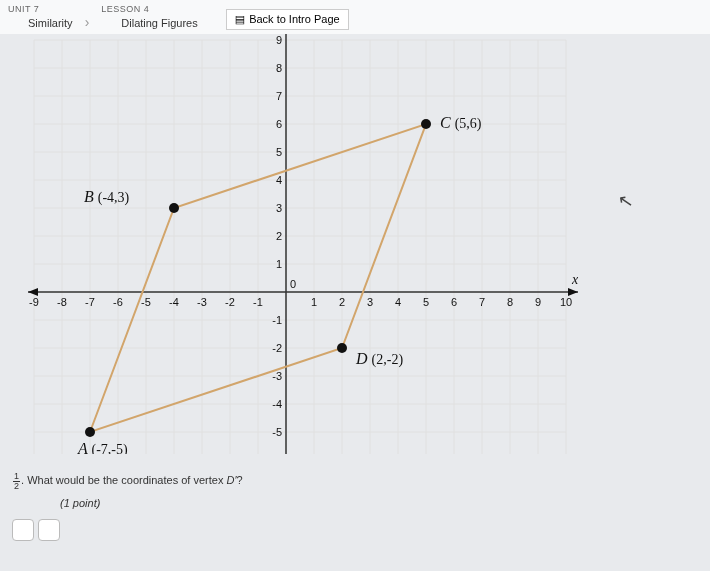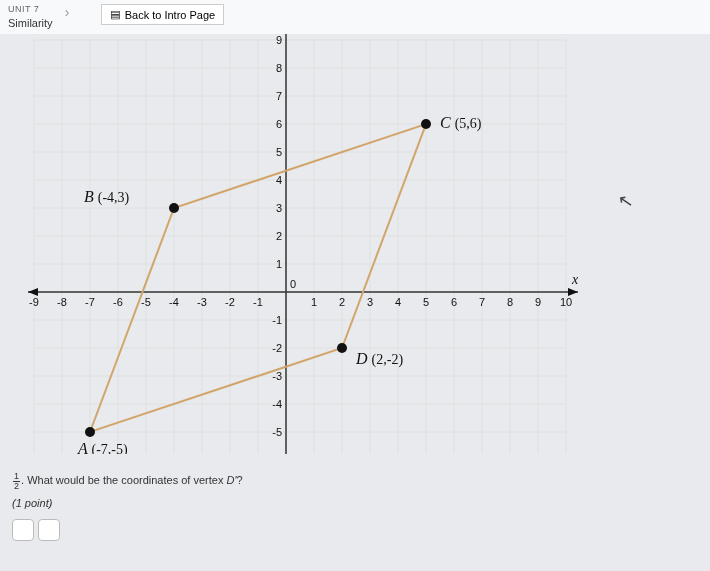--- a/index.html
+++ b/index.html
@@ -7,29 +7,29 @@
   font-family: Arial, sans-serif;
   background: #e8eaed;
   width: 710px;
   height: 571px;
   overflow: hidden;
   font-size: 12px;
   color: #333;
 }
 .header {
   display: flex;
-  align-items: flex-start;
+  align-items: flex-end;
   padding: 4px 8px;
   background: #f8f9fa;
   gap: 8px;
   font-size: 11px;
 }
 .nav-block { display: flex; flex-direction: column; line-height: 1.3; }
 .nav-label { font-size: 9px; color: #666; text-transform: uppercase; letter-spacing: 0.5px;}
-.nav-title { font-size: 11px; color: #333; }
+.nav-title { font-size: 11px; color: #333; margin-left: 20px; }
 .chev { color: #999; font-size: 14px; padding: 0 4px;}
 .back-btn {
   border: 1px solid #ccc;
   background: #fff;
   padding: 3px 8px;
   font-size: 11px;
   display: flex; align-items: center; gap:4px;
   margin-left: 20px;
   cursor: pointer;
 }
@@ -47,39 +47,43 @@
 .arrow { fill:#111; }
 .question {
   padding: 8px 12px 4px 12px;
   font-size: 11px;
   color: #333;
   line-height: 1.4;
 }
 .frac { display:inline-block; vertical-align: middle; text-align:center; font-size:9px; line-height:1; margin:0 1px;}
 .frac .n { border-bottom:1px solid #333; display:block; padding:0 1px;}
 .frac .d { display:block; padding:0 1px;}
-.points { font-style: italic; font-size: 11px; padding: 2px 28px 8px 12px;}
+.points { font-style: italic; font-size: 11px; padding: 2px 28px 8px 12px; margin-left: 48px;}
 .answer-row { display:flex; gap:4px; padding: 2px 12px 12px 12px;}
 .answer-box {
   width: 22px; height: 22px;
   border:1px solid #bbb;
   border-radius: 4px;
   background:#fff;
 }
 .cursor-glyph { position:absolute; left: 618px; top: 190px; font-size: 18px; color:#444; transform: rotate(-10deg);}
 </style>
 </head>
 <body>
 
 <div class="header">
   <div class="nav-block">
     <span class="nav-label">UNIT 7</span>
     <span class="nav-title">Similarity</span>
   </div>
   <span class="chev">›</span>
+  <div class="nav-block">
+    <span class="nav-label">LESSON 4</span>
+    <span class="nav-title">Dilating Figures</span>
+  </div>
   <button class="back-btn">
     <span>▤</span>
     <span>Back to Intro Page</span>
   </button>
 </div>
 
 <div class="chart-region">
 <svg class="plot" id="plot" width="600" height="420" viewBox="0 0 600 420">
       <line x1="24" y1="510" x2="24" y2="6" class="axis-line"></line>
       <line x1="52" y1="510" x2="52" y2="6" class="axis-line"></line>

